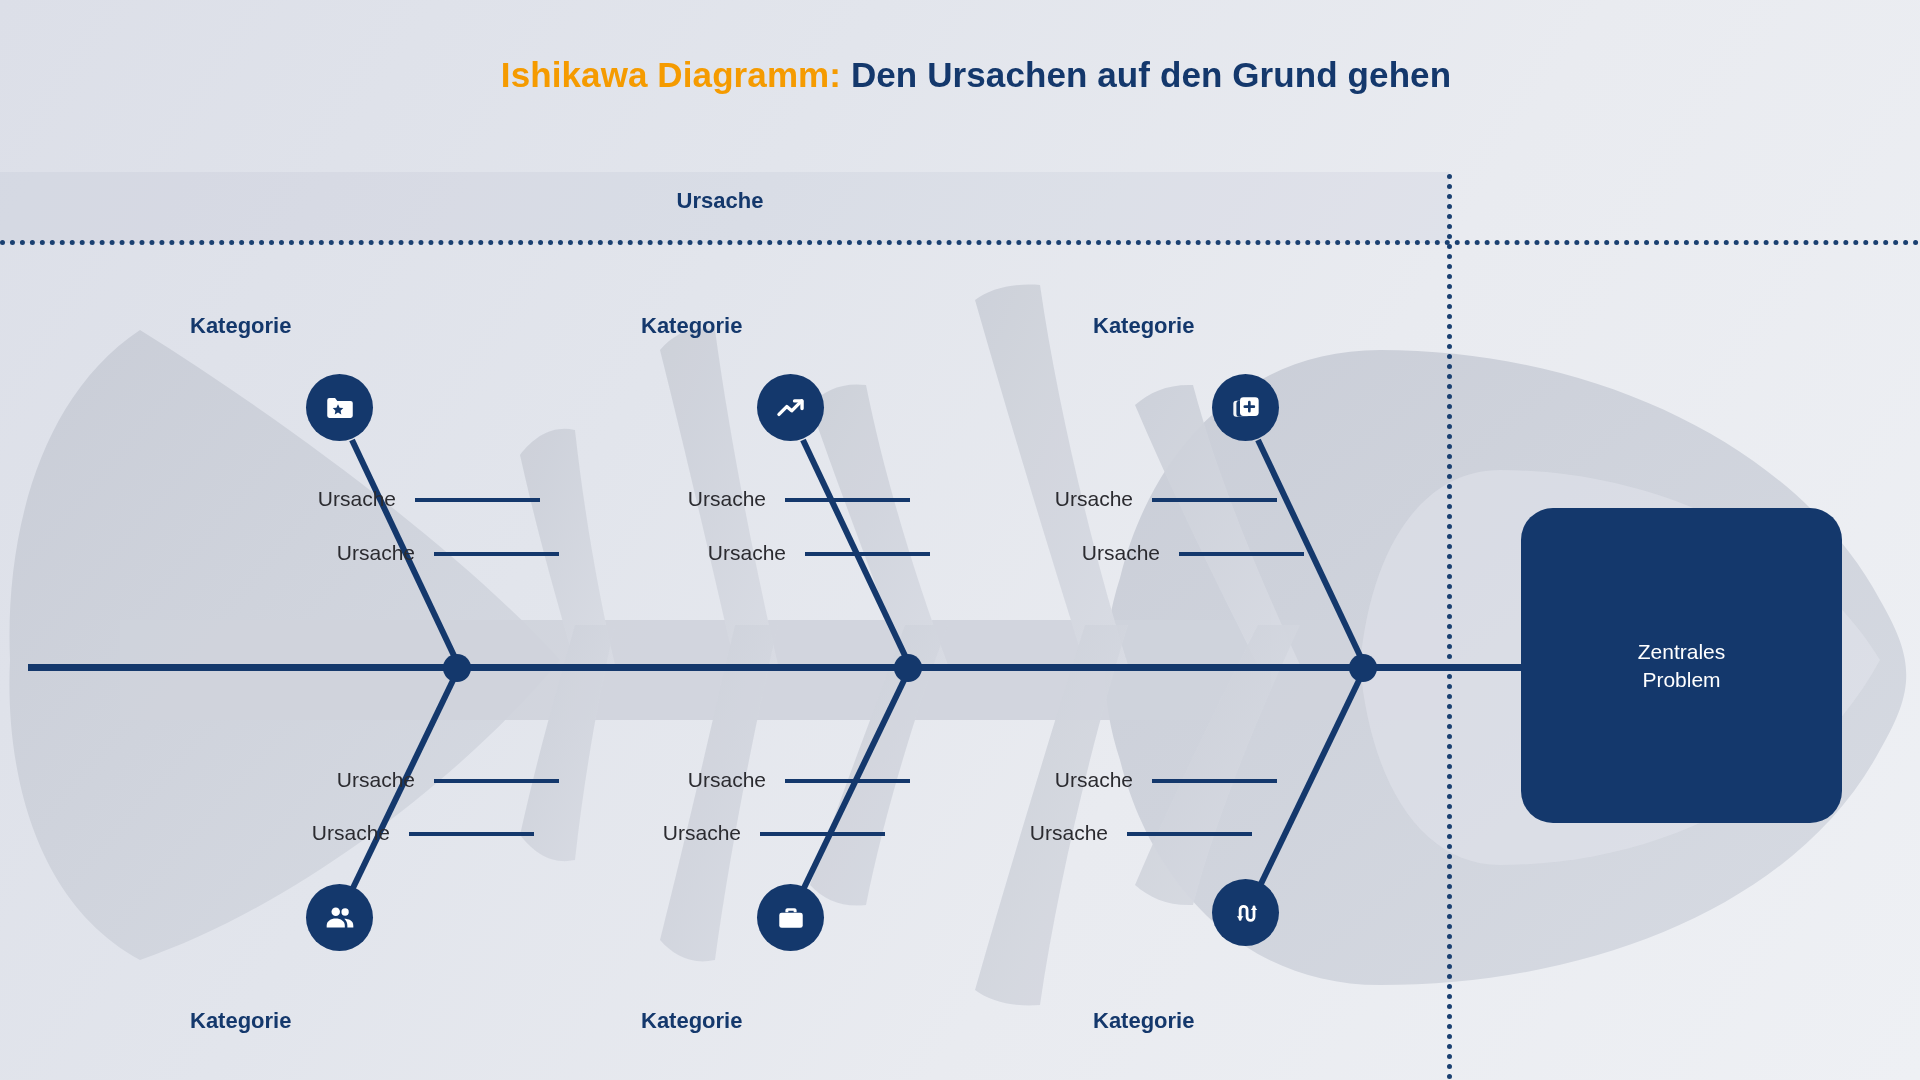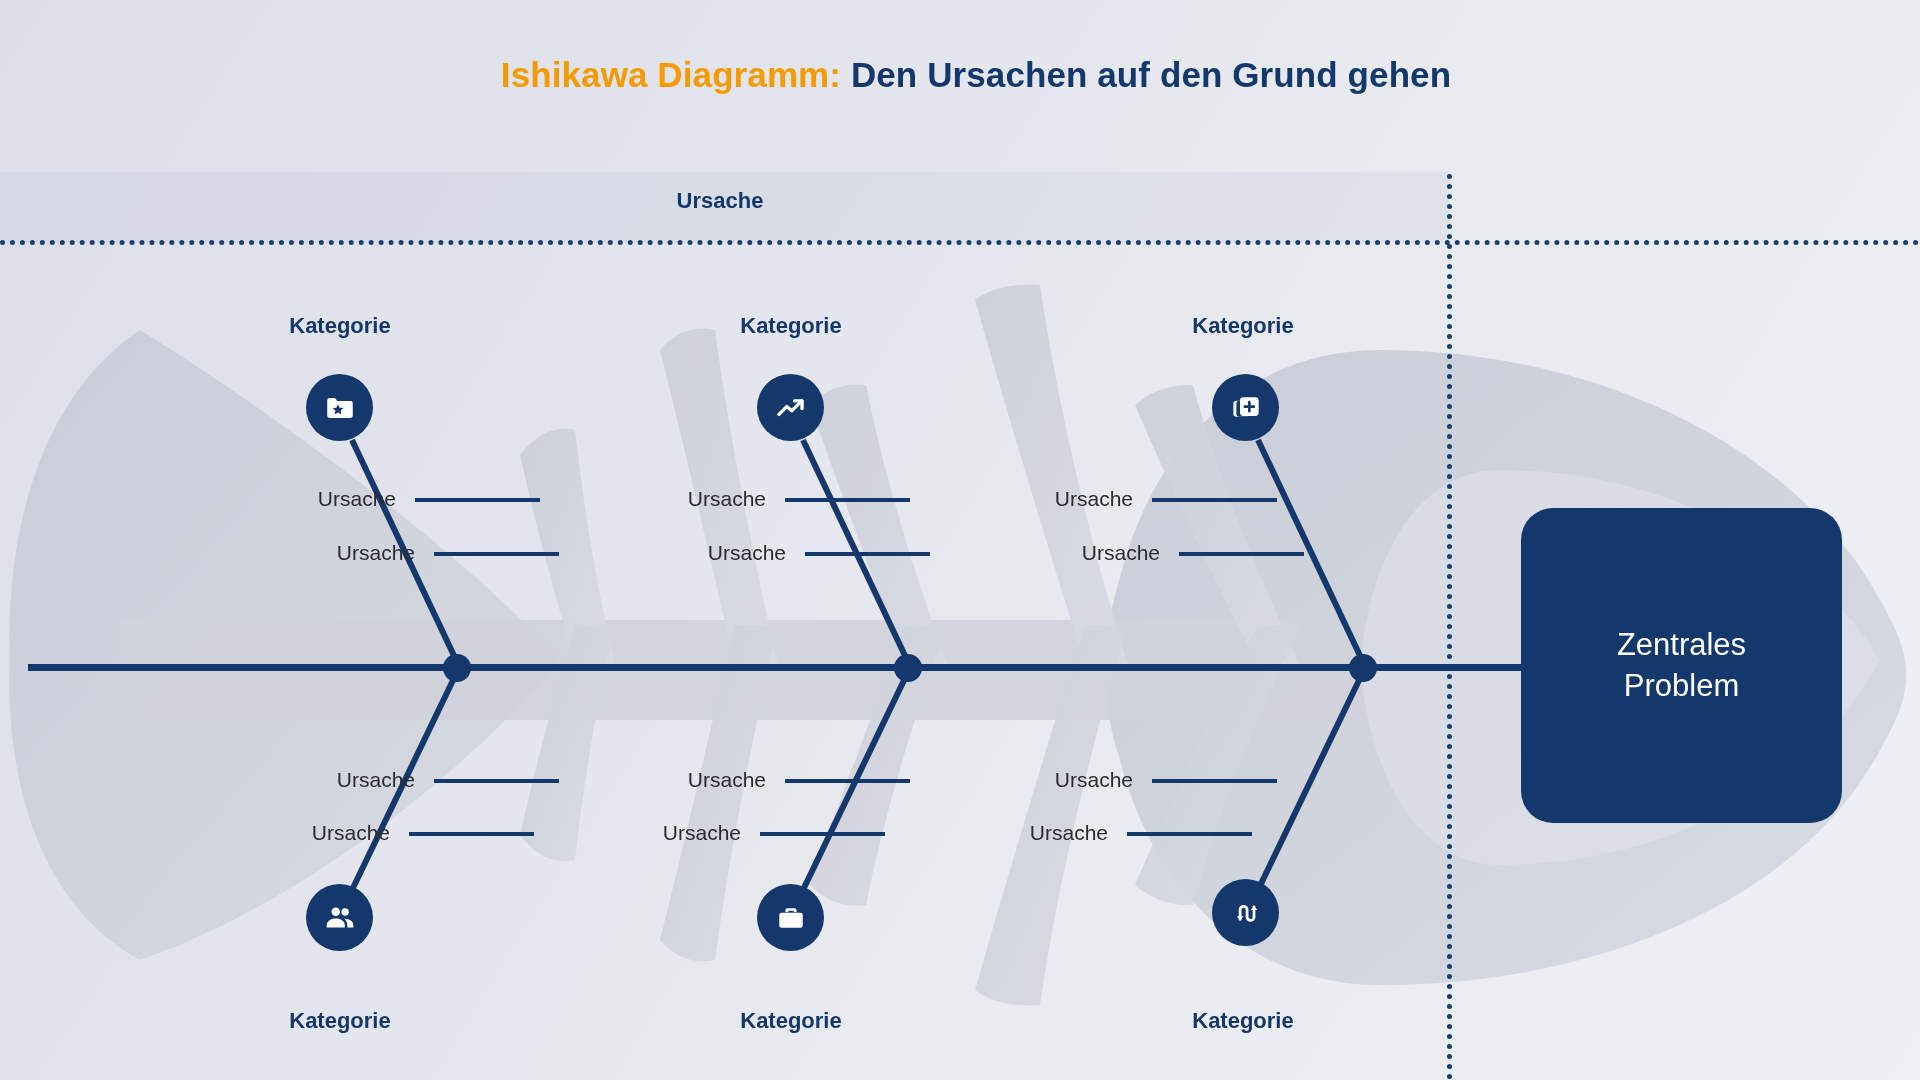--- a/index.html
+++ b/index.html
@@ -90,21 +90,21 @@
     top: 654px;
   }
 
   
   .cat-label {
     position: absolute;
     font-size: 22px;
     font-weight: bold;
     color: #14386c;
     white-space: nowrap;
-    text-align: center;
+    text-align: left;
     width: 300px;
   }
   .icon-bubble {
     position: absolute;
     width: 67px; height: 67px;
     border-radius: 50%;
     background: #14386c;
     display: flex;
     align-items: center;
     justify-content: center;
@@ -139,21 +139,21 @@
     left: 1521px; top: 508px;
     width: 321px; height: 315px;
     background: #14386c;
     border-radius: 32px;
     display: flex;
     align-items: center;
     justify-content: center;
   }
   #problem-text {
     color: #ffffff;
-    font-size: 31px;
+    font-size: 21px;
     line-height: 1.32;
     text-align: center;
     font-weight: normal;
     white-space: pre-line;
   }
 </style>
 </head>
 <body>
 
 <div id="root">

